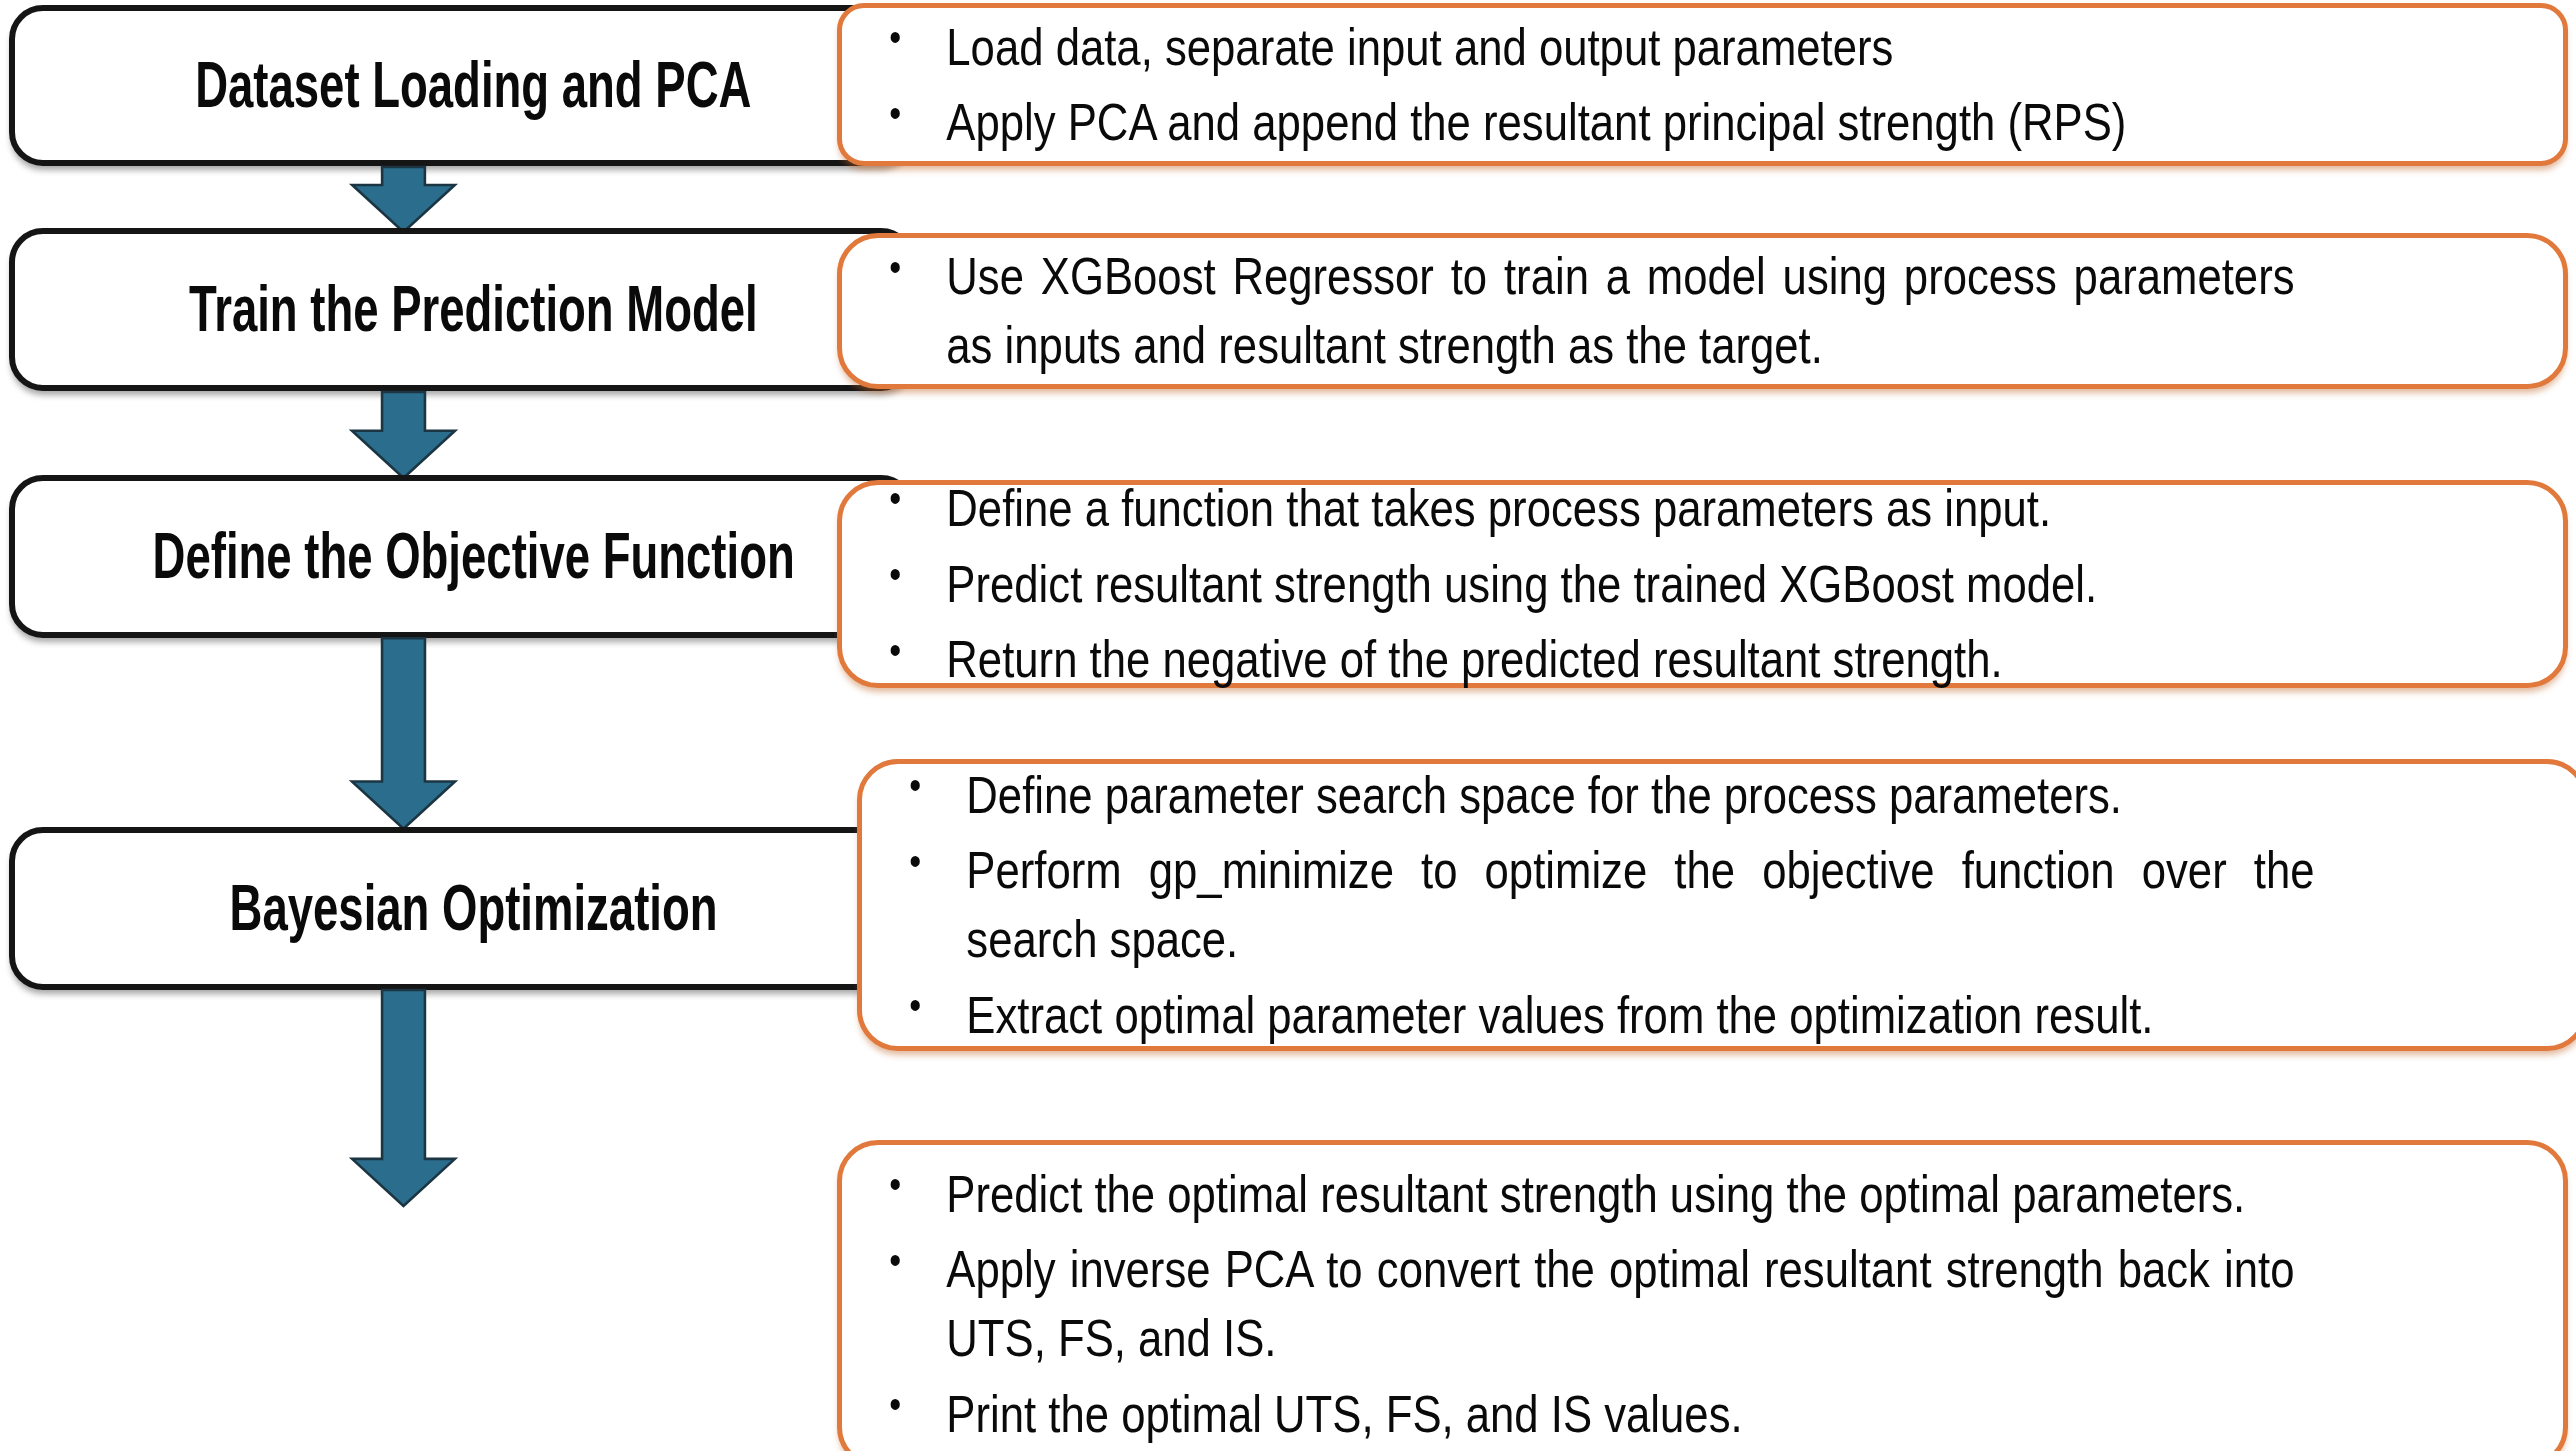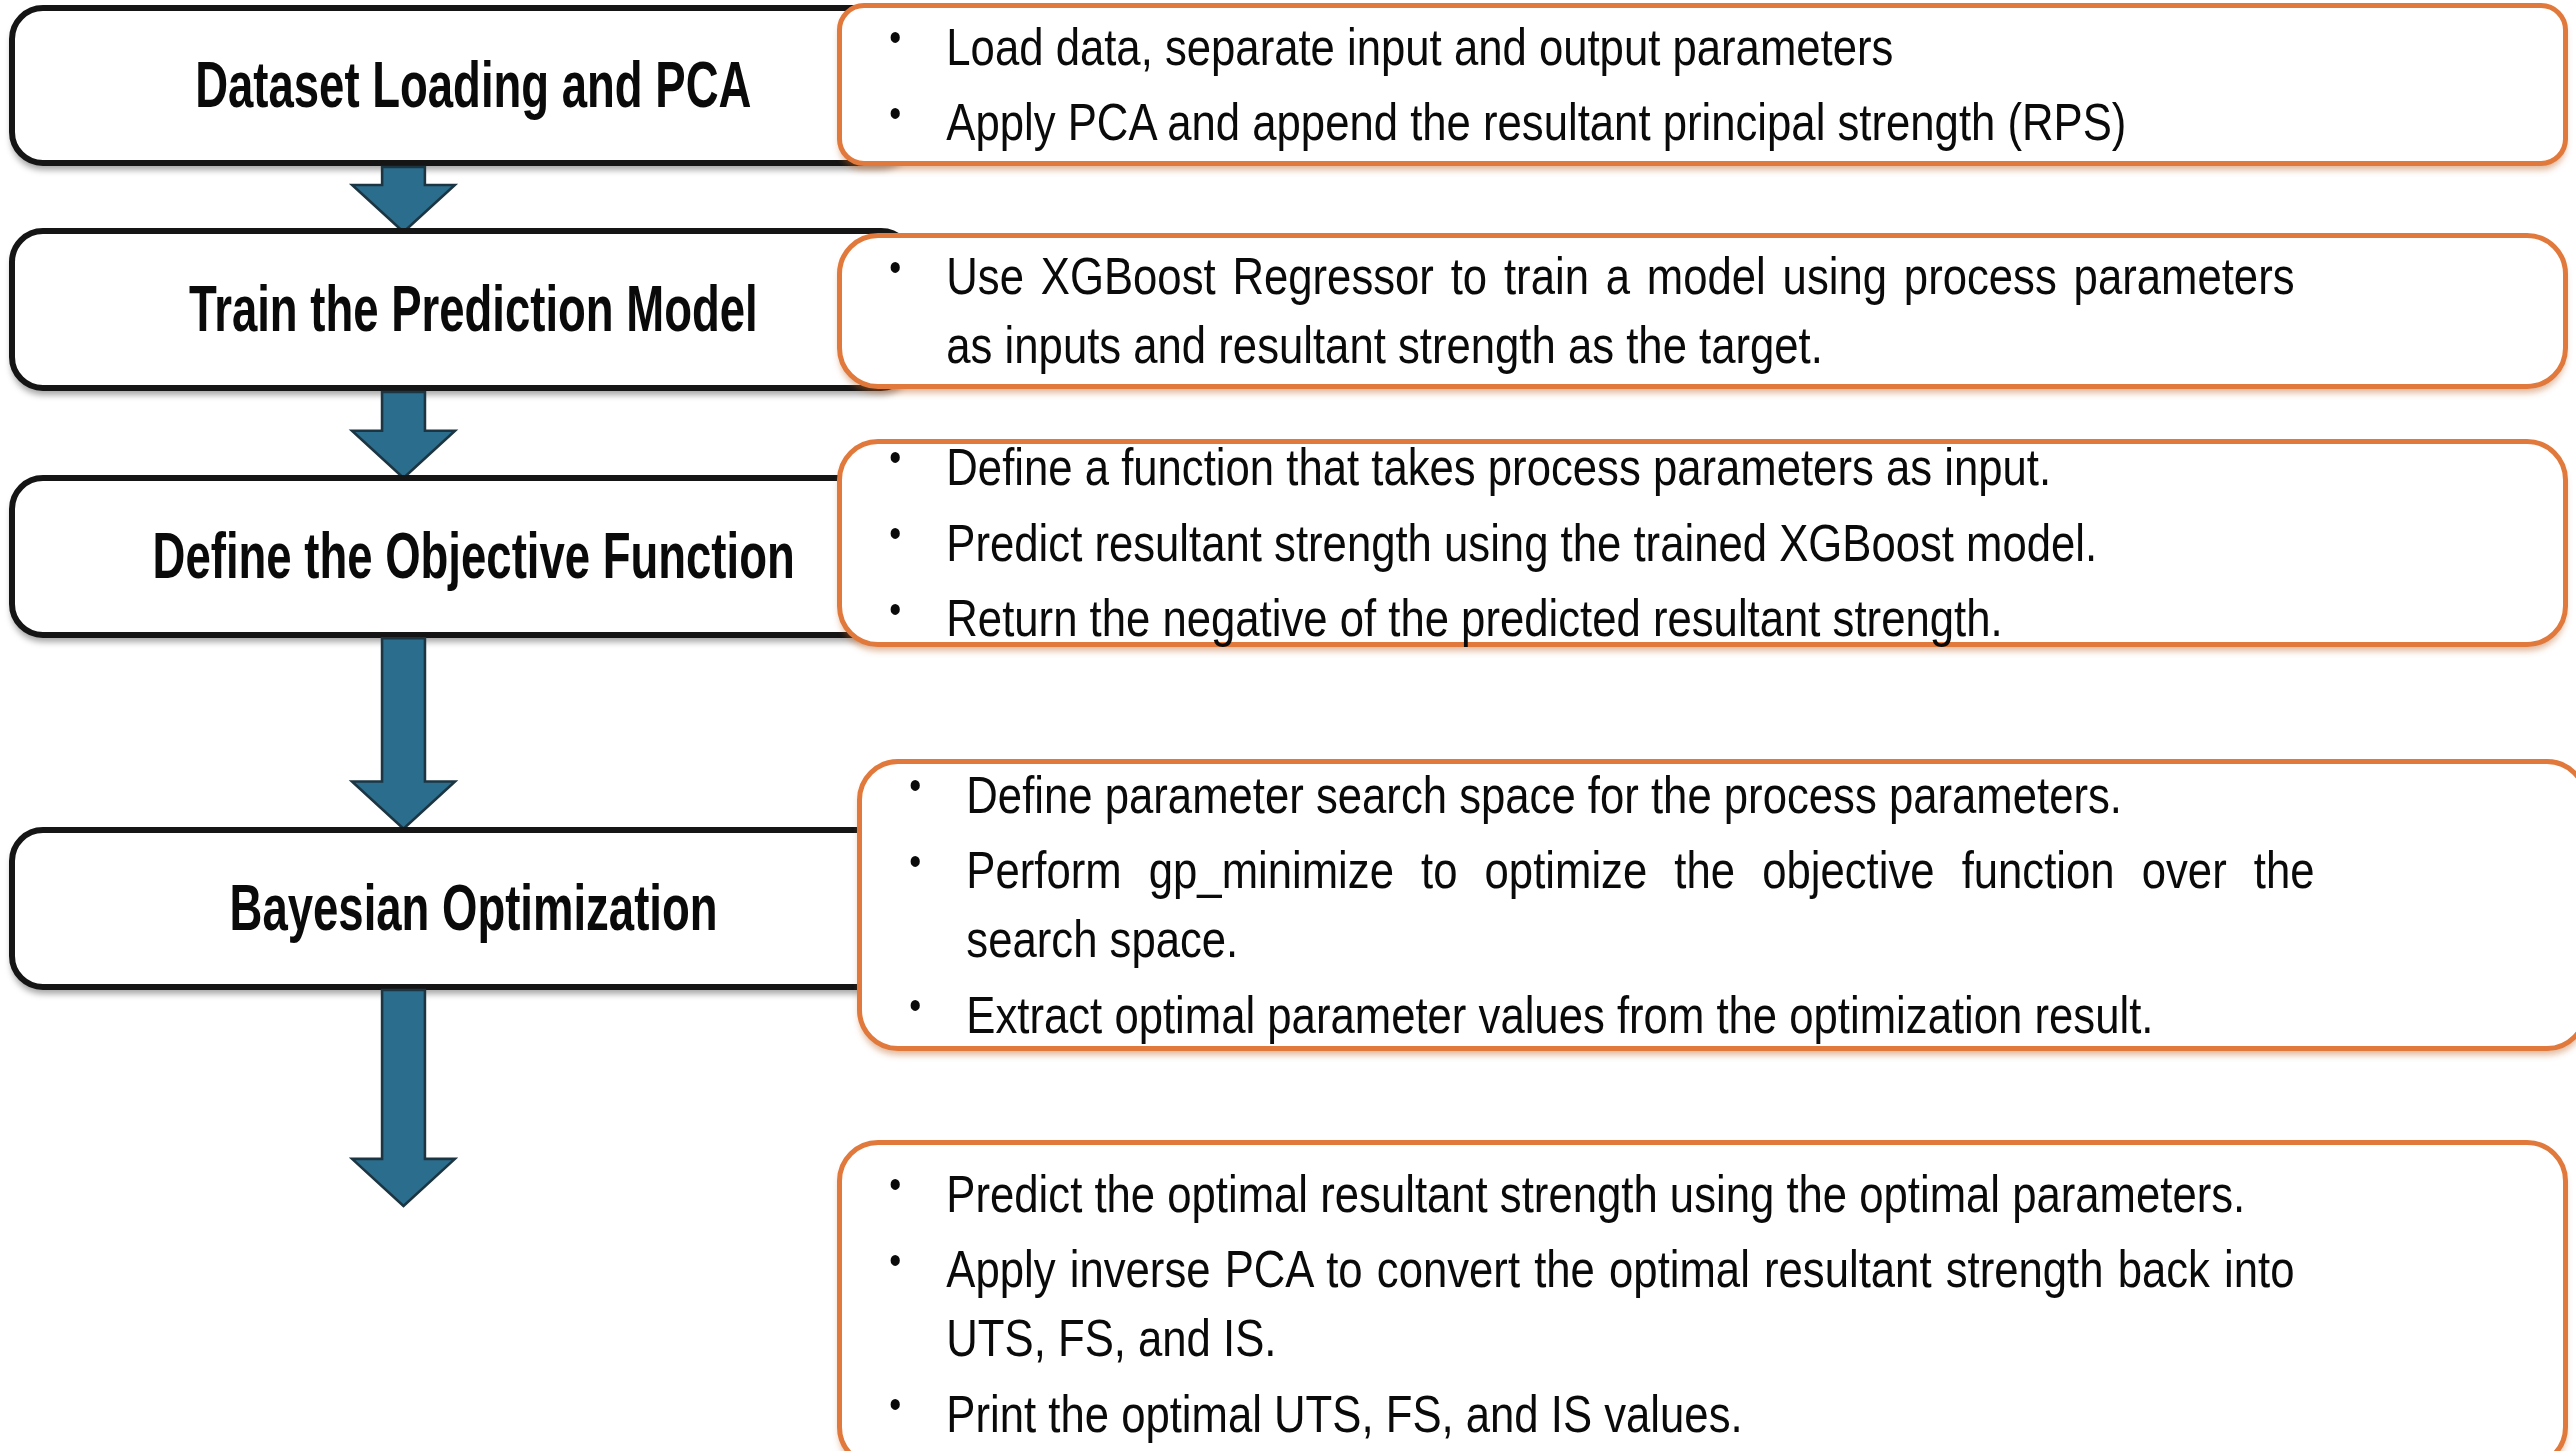--- a/index.html
+++ b/index.html
@@ -79,21 +79,21 @@
     border: 5.2px solid var(--color-detail_box_border, #E0793B);
     border-radius: 41px;
     box-sizing: border-box;
     display: flex;
     align-items: center;
     padding-left: 43px;
     box-shadow: 0 6px 6px -2.6px rgba(190,100,40,0.45);
   }
   .r1 { top: 3.4px;    height: 163px; border-radius: 27px; }
   .r2 { top: 233px;  height: 156px; }
-  .r3 { top: 439px;  height: 208px; }
+  .r3 { top: 480px;  height: 208px; }
   .r4 { top: 759px;  height: 292px; margin-left: 20px; }
   .r5 { top: 1140px; height: 328px; }
 
   .bullets {
     list-style: none;
     margin: 0;
     padding: 0;
     width: 1941px;
     transform: scaleX(0.84);
     transform-origin: 0 50%;

